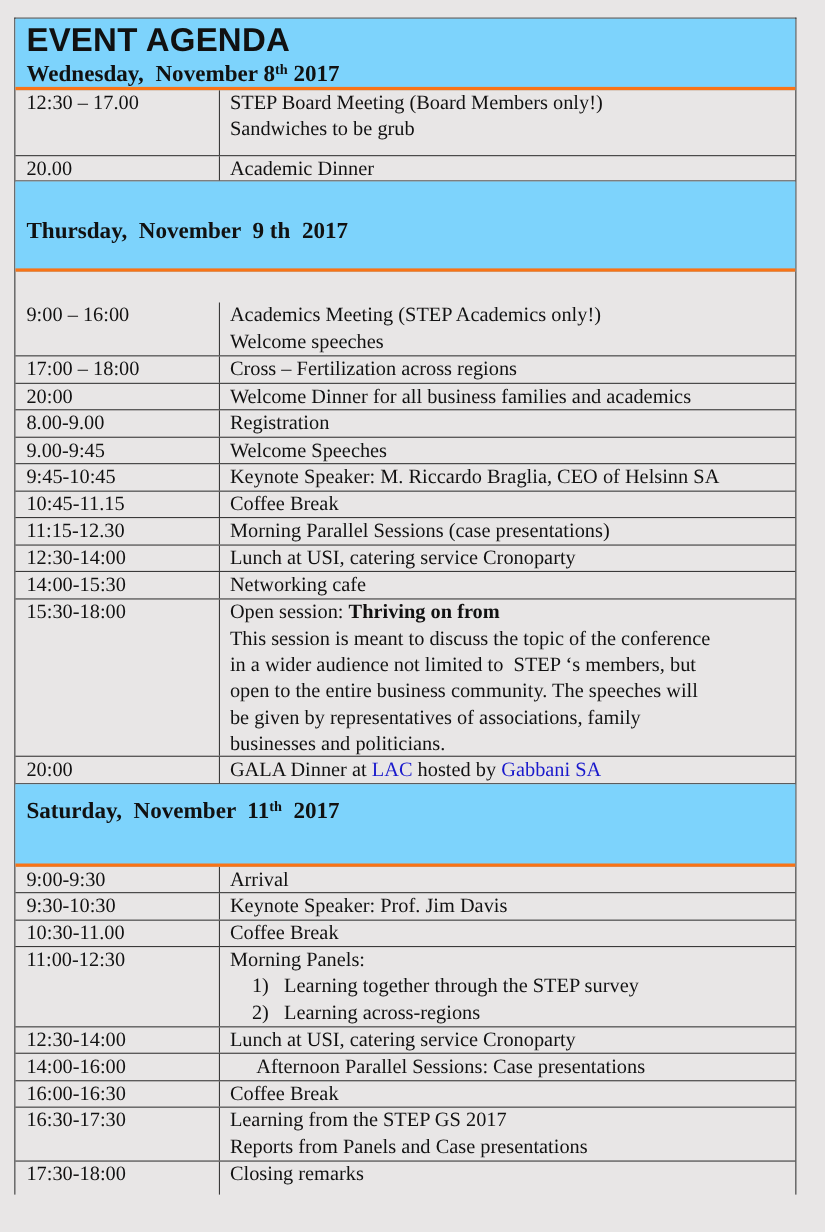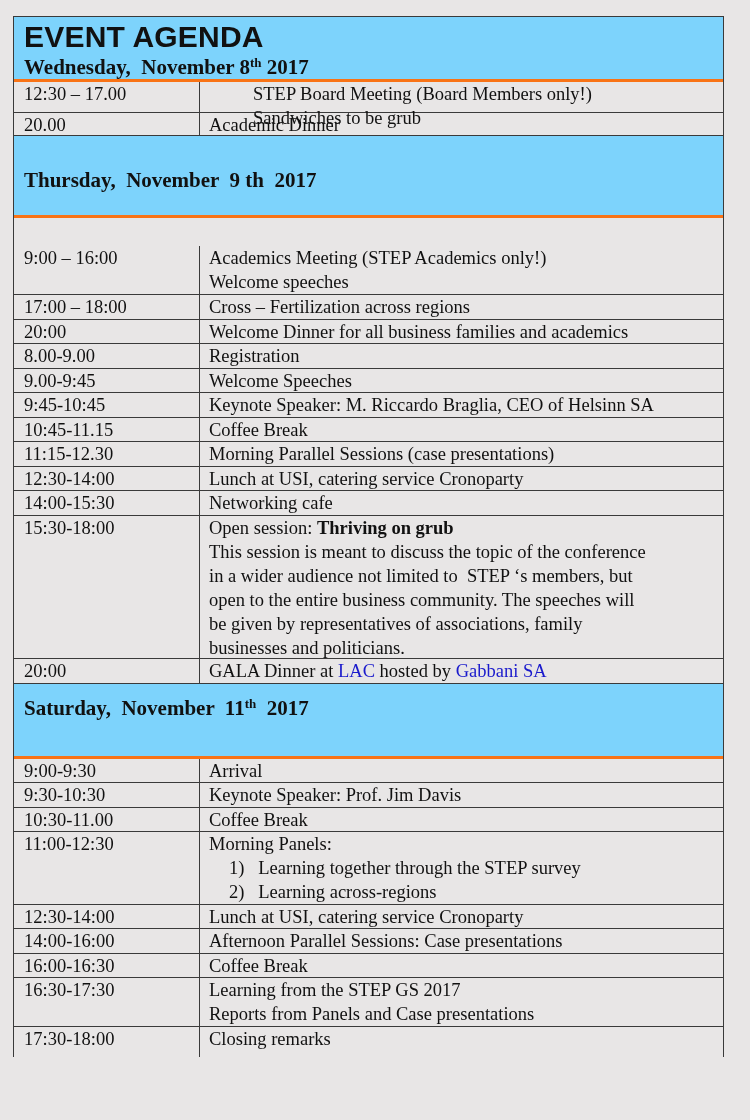--- a/index.html
+++ b/index.html
@@ -59,21 +59,21 @@
 </style>
 </head>
 <body>
 
 <div class="agenda">
 
   <div class="day-header" style="height:65px;">
     <div class="event-title">EVENT AGENDA</div>
     <div class="day-title" style="top:38px;"><span>Wednesday,  November 8</span><sup>th</sup><span> 2017</span></div>
   </div>
-  <div class="row" style="height:31px;gap:44px;">
+  <div class="row" style="height:60px;">
     <div class="cell-time">12:30 – 17.00</div>
     <div class="cell-desc">
       <span class="line">STEP Board Meeting (Board Members only!)</span>
       <span class="line">Sandwiches to be grub</span>
     </div>
   </div>
   <div class="row" style="height:23px;">
     <div class="cell-time">20.00</div>
     <div class="cell-desc">
       <span class="line">Academic Dinner</span>
@@ -141,21 +141,21 @@
   </div>
   <div class="row" style="height:25px;">
     <div class="cell-time">14:00-15:30</div>
     <div class="cell-desc">
         <span class="line">Networking cafe</span>
       </div>
   </div>
   <div class="row" style="height:143px;">
     <div class="cell-time">15:30-18:00</div>
     <div class="cell-desc">
-      <span class="line"><span>Open session: </span><b>Thriving on grub</b></span>
+      <span class="line"><span>Open session: </span><b>Thriving on from</b></span>
       <span class="line">This session is meant to discuss the topic of the conference</span>
       <span class="line">in a wider audience not limited to  STEP ‘s members, but</span>
       <span class="line">open to the entire business community. The speeches will</span>
       <span class="line">be given by representatives of associations, family</span>
       <span class="line">businesses and politicians.</span>
     </div>
   </div>
   <div class="row" style="height:25px;">
     <div class="cell-time">20:00</div>
     <div class="cell-desc">
@@ -191,21 +191,21 @@
       <span class="line indent">1)   Learning together through the STEP survey</span>
       <span class="line indent">2)   Learning across-regions</span>
     </div>
   </div>
   <div class="row" style="height:24px;">
     <div class="cell-time">12:30-14:00</div>
     <div class="cell-desc">
         <span class="line">Lunch at USI, catering service Cronoparty</span>
       </div>
   </div>
-  <div class="row" style="height:25px;">
+  <div class="row" style="height:25px;gap:24px;">
     <div class="cell-time">14:00-16:00</div>
     <div class="cell-desc">
         <span class="line">Afternoon Parallel Sessions: Case presentations</span>
       </div>
   </div>
   <div class="row" style="height:24px;">
     <div class="cell-time">16:00-16:30</div>
     <div class="cell-desc">
         <span class="line">Coffee Break</span>
       </div>

